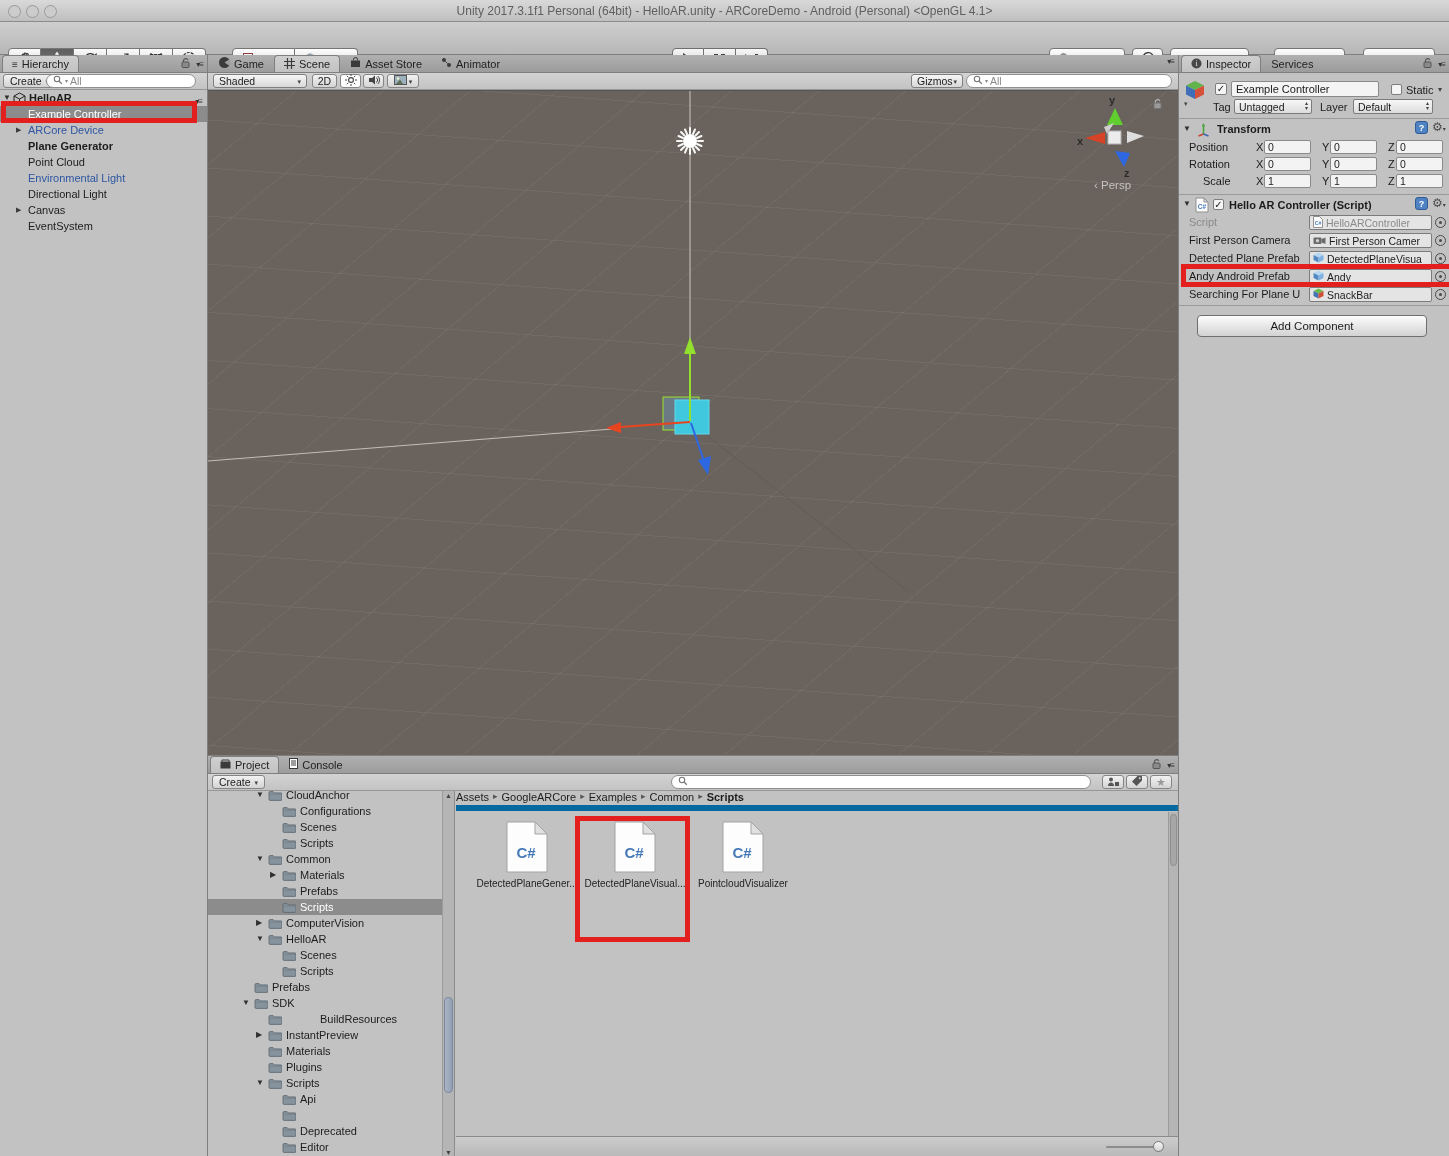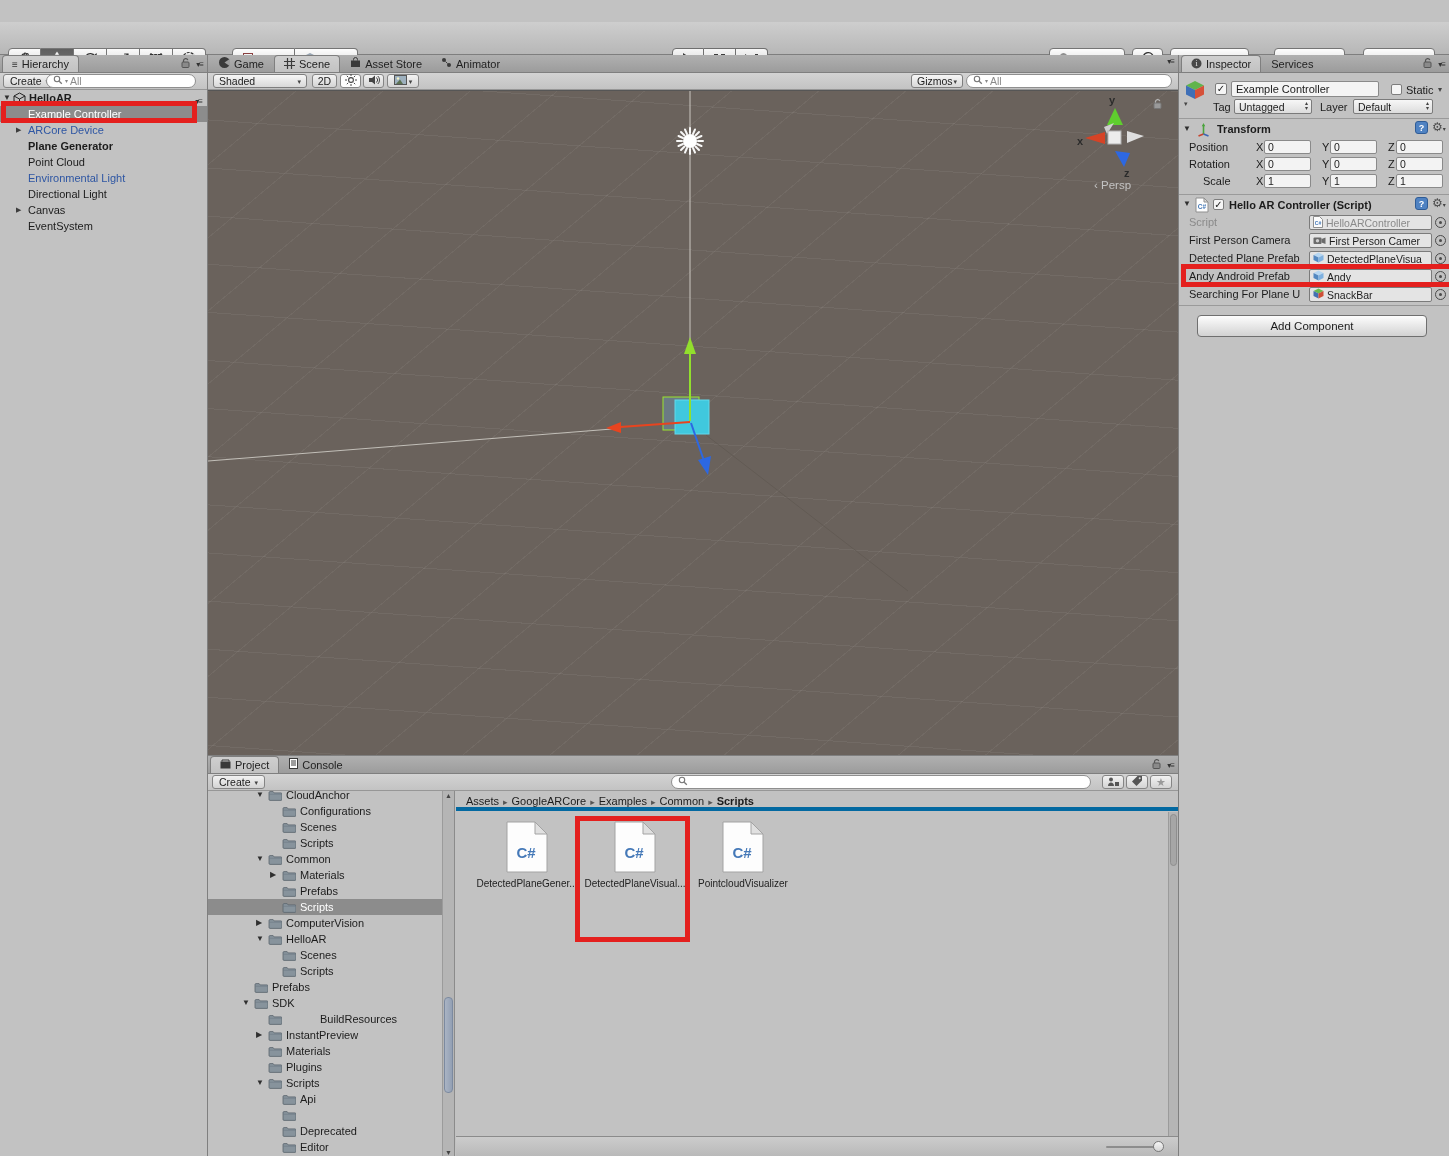--- a/index.html
+++ b/index.html
@@ -93,20 +93,26 @@
 </style>
 </head>
 <body>
 
 <div id="root">
 
   <div class="redbox" style="left: 1px; top: 101px; width: 196px; height: 22px; border-color: rgb(228, 32, 30);"></div>
   <div class="redbox" style="left: 1181px; top: 264px; width: 275px; height: 23px; border-color: rgb(228, 32, 30);"></div>
   <div class="redbox" style="left: 575px; top: 816px; width: 115px; height: 126px; border-color: rgb(228, 32, 30);"></div>
 
+  <div class="titlebar">
+    <span class="tl" style="left:8px"></span>
+    <span class="tl" style="left:26px"></span>
+    <span class="tl" style="left:44px"></span>
+    <div class="win-title">Unity 2017.3.1f1 Personal (64bit) - HelloAR.unity - ARCoreDemo - Android (Personal) &lt;OpenGL 4.1&gt;</div>
+  </div>
 
   <div class="main-toolbar">
     <div class="toolgrp" id="toolGroup">
         <div class="toolbtn">
           <span><svg width="16" height="16">
               <path d="M5.2 8V4a1 1 0 0 1 2 0M7.2 8V3a1 1 0 0 1 2 0M9.2 8V3.6a1 1 0 0 1 2 0V9M11.2 9V6a1 1 0 0 1 2 0v3.5c0 2.8-1.7 4.5-4.3 4.5-2.2 0-3.3-.8-4.2-2.5L3.4 8.8c-.5-.9.8-1.8 1.5-.9l.9 1.1" stroke="#333" fill="none" stroke-width="1.2" stroke-linecap="round"></path>
             </svg></span>
         </div>
         <div class="toolbtn active">
           <span><svg width="16" height="16">
@@ -784,21 +790,21 @@
           </div>
         </div>
       <div class="scrollcol" style="right:0;top:0;width:12px;height:366px">
         <span class="sarrow" style="top:1px">▲</span>
         <div class="thumbv" style="top:206px;height:96px"></div>
         <span class="sarrow" style="bottom:1px">▼</span>
       </div>
     </div>
 
     <div class="abs" style="left:248px;top:35px;width:722px;height:345px;overflow:hidden">
-      <div class="abs" id="breadcrumb" style="left:0;top:0;width:722px;height:20px;border-bottom:4px solid #0369a1;display:flex;align-items:flex-end;padding-left:10px">
+      <div class="abs" id="breadcrumb" style="left:0;top:0;width:722px;height:20px;border-bottom:6px solid #0369a1;display:flex;align-items:flex-start;">
           <span>Assets</span>
           <span class="crumb-sep">▸</span>
           <span>GoogleARCore</span>
           <span class="crumb-sep">▸</span>
           <span>Examples</span>
           <span class="crumb-sep">▸</span>
           <span>Common</span>
           <span class="crumb-sep">▸</span>
           <span style="font-weight: bold;">Scripts</span>
         </div>

